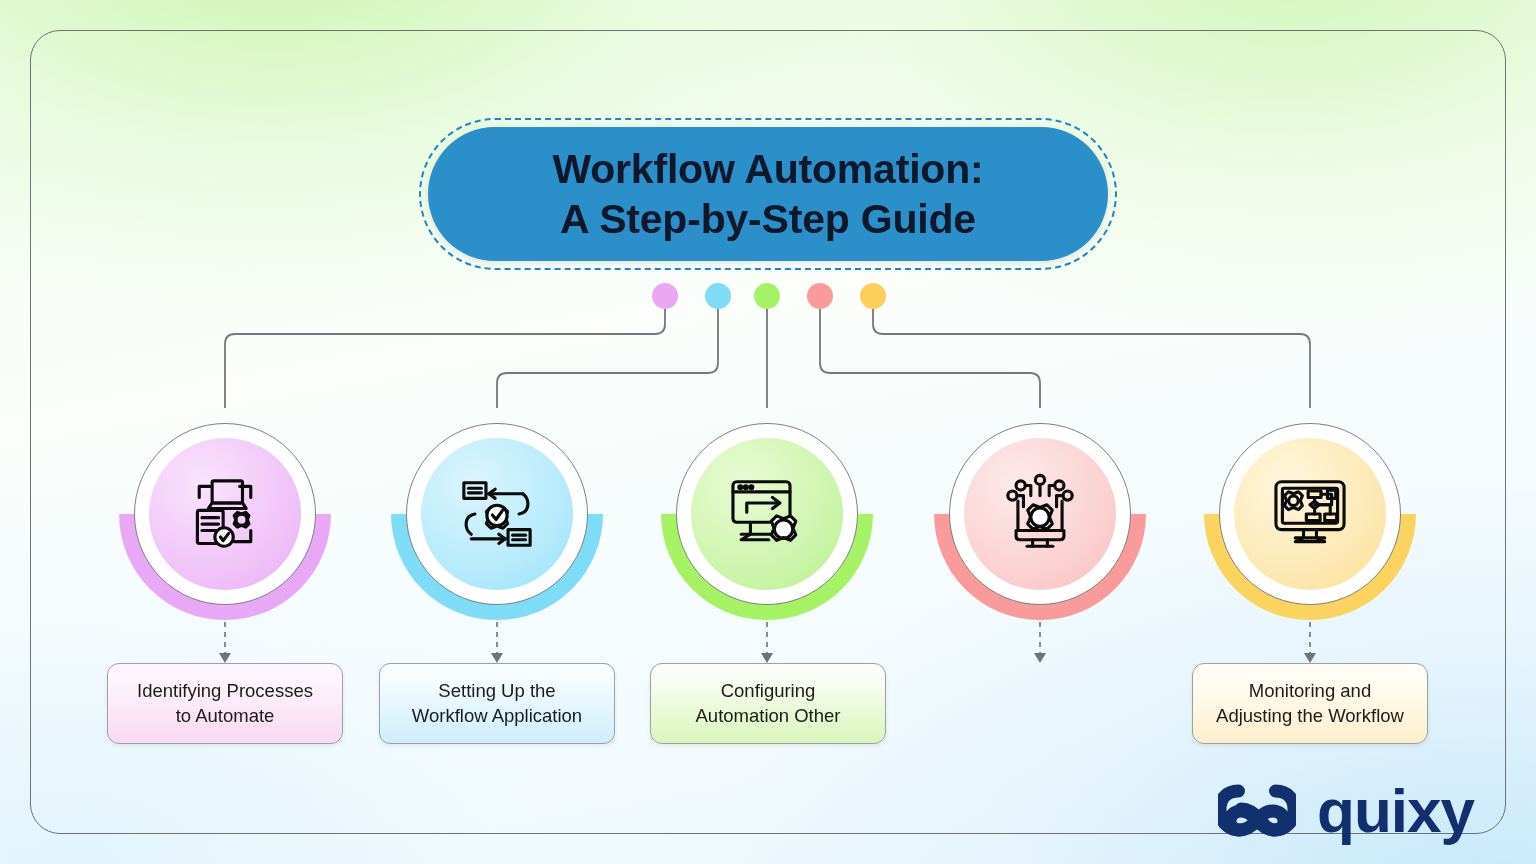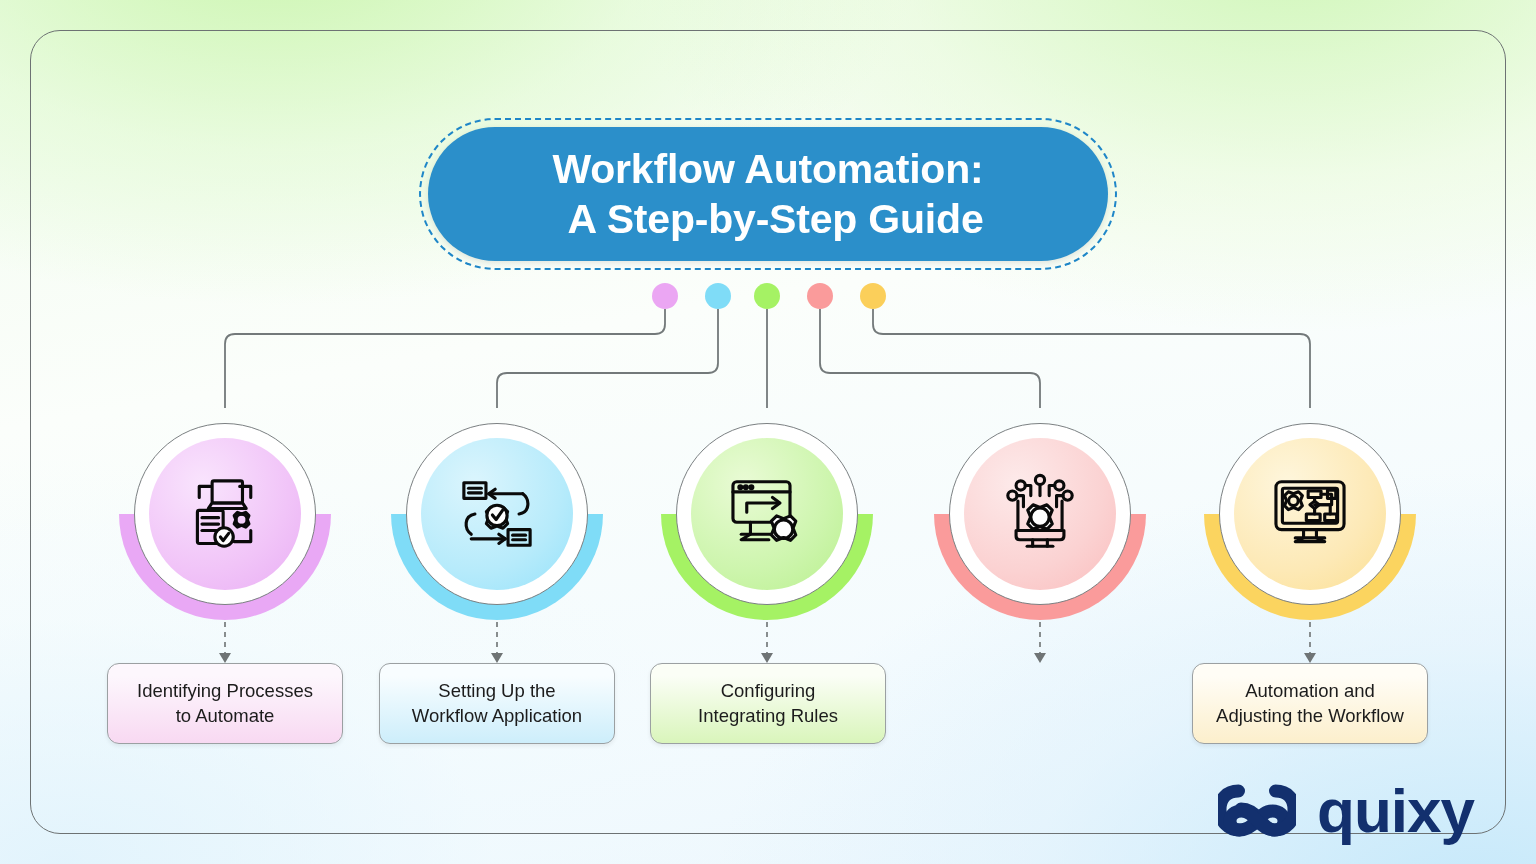--- a/index.html
+++ b/index.html
@@ -40,25 +40,25 @@
   }
   .title-pill {
     position: absolute;
     left: 9px; top: 9px; right: 9px; bottom: 9px;
     background: #2b8fca;
     border-radius: 70px;
     display: flex; align-items: center; justify-content: center;
     box-shadow: 0 2px 7px rgba(0,0,0,0.10);
   }
   .title-text {
-    color: #ffffff;
+    color: #0f172a;
     font-size: 41px;
     font-weight: bold;
     line-height: 1.22;
-    text-align: right;
+    text-align: center;
     letter-spacing: -0.2px;
     white-space: pre-line;
   }
 
   
   .dot {
     position: absolute;
     width: 26px; height: 26px;
     border-radius: 50%;
     top: 283px;
@@ -286,22 +286,22 @@
         <line x1="34" y1="76" x2="66" y2="76"></line>
       </svg>
     </div>
   </div>
 
   <div class="label" style="left:107px; width:236px; background:linear-gradient(to top,#f8d9f2 0%,#fdf7fd 85%);">Identifying Processes
 to Automate</div>
   <div class="label" style="left:379px; width:236px; background:linear-gradient(to top,#cdeefb 0%,#f8fdff 85%);border-radius:11px;">Setting Up the
 Workflow Application</div>
   <div class="label" style="left:650px; width:236px; background:linear-gradient(to top,#d9f5bb 0%,#fbfef6 85%);">Configuring
-Integrating Rules</div>
-  <div class="label" style="left:1192px; width:236px; background:linear-gradient(to top,#fcefcc 0%,#fffdf6 85%);">Automation and
+Automation Other</div>
+  <div class="label" style="left:1192px; width:236px; background:linear-gradient(to top,#fcefcc 0%,#fffdf6 85%);">Monitoring and
 Adjusting the Workflow</div>
 
   <div id="logo">
     <svg width="78" height="60" viewBox="0 0 78 60" fill="none">
       <path d="M20.5 10 C8 10 2 18.5 2 28.5 C2 40 10 49 21.5 49 C30 49 35 44 39 39.5 C43.5 34.5 47.5 30 54.5 30 C61.5 30 66 34.5 66 40 C66 45 62 49 56.5 49 C50 49 46 44 42 39 C38 34 32.5 28 23 28" stroke="#13306e" stroke-width="13" stroke-linecap="round" fill="none"></path>
       <path d="M57.5 10 C70 10 76 18.5 76 28.5 C76 40 68 49 56.5 49 C48 49 43 44 39 39.5 C34.5 34.5 30.5 30 23.5 30 C16.5 30 12 34.5 12 40 C12 45 16 49 21.5 49" stroke="#13306e" stroke-width="13" stroke-linecap="round" fill="none"></path>
     </svg>
     <div class="wordmark">quixy</div>
   </div>
 

